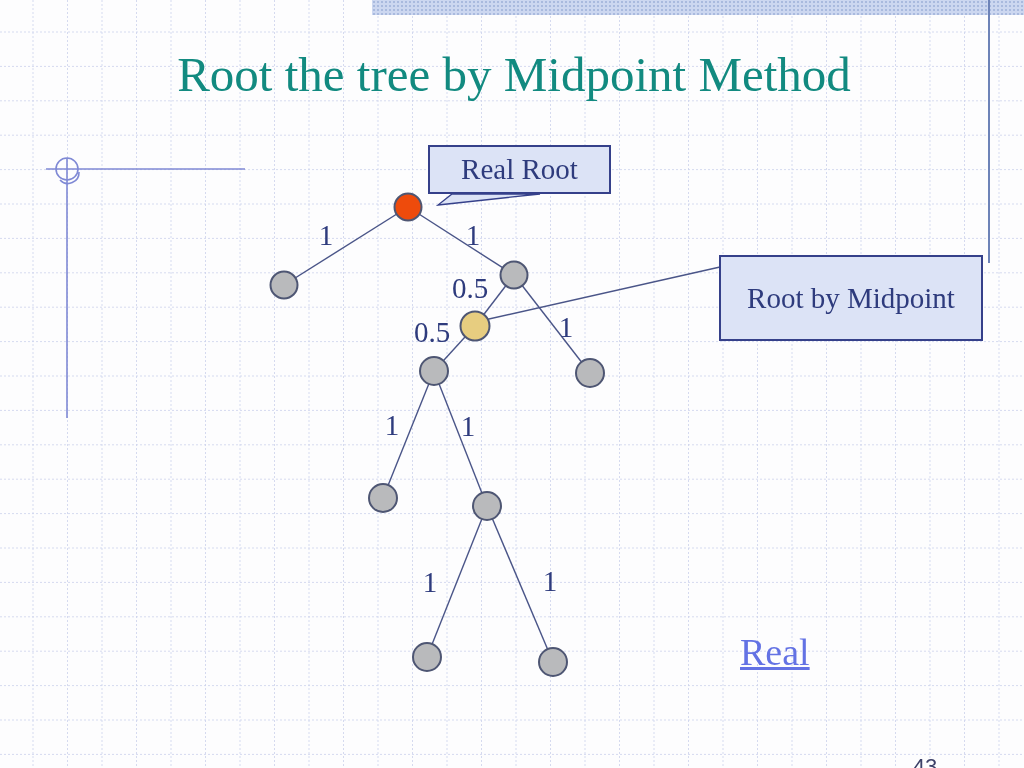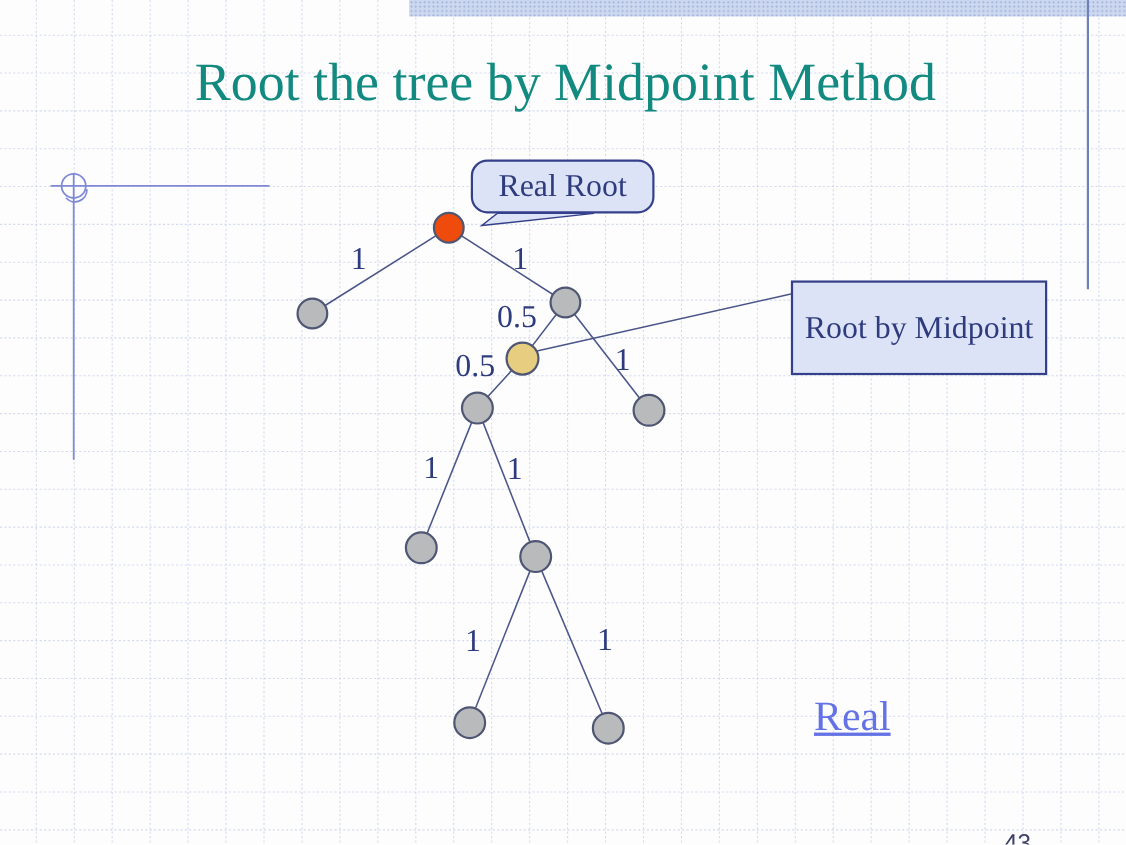--- a/index.html
+++ b/index.html
@@ -43,22 +43,22 @@
   
   .callout{
     position:absolute;
     background:var(--callout-bg,#dce3f6);
     border:2px solid var(--callout-border,#35408a);
     color:var(--navy,#2e3b7d);
     font-size:29px;font-family:"Liberation Serif", serif;
     display:flex;flex-direction:column;align-items:center;justify-content:center;
     box-sizing:border-box;text-align:center;
   }
-  .callout.real-root{left:428px;top:145px;width:167px;height:49px;border-radius:15px;}
-  .callout.midpoint{left:719px;top:255px;width:233px;height:86px;line-height:36px;}
+  .callout.real-root{left:428px;top:145px;width:183px;height:49px;}
+  .callout.midpoint{left:719px;top:255px;width:264px;height:86px;line-height:36px;}
   
   .back{
     position:absolute;left:740px;top:632px;
     font-size:38px;line-height:40px;
     color:var(--link,#6372e4);
     text-decoration:underline;
     font-family:"Liberation Serif", serif;
   }
   
   .pageno{

